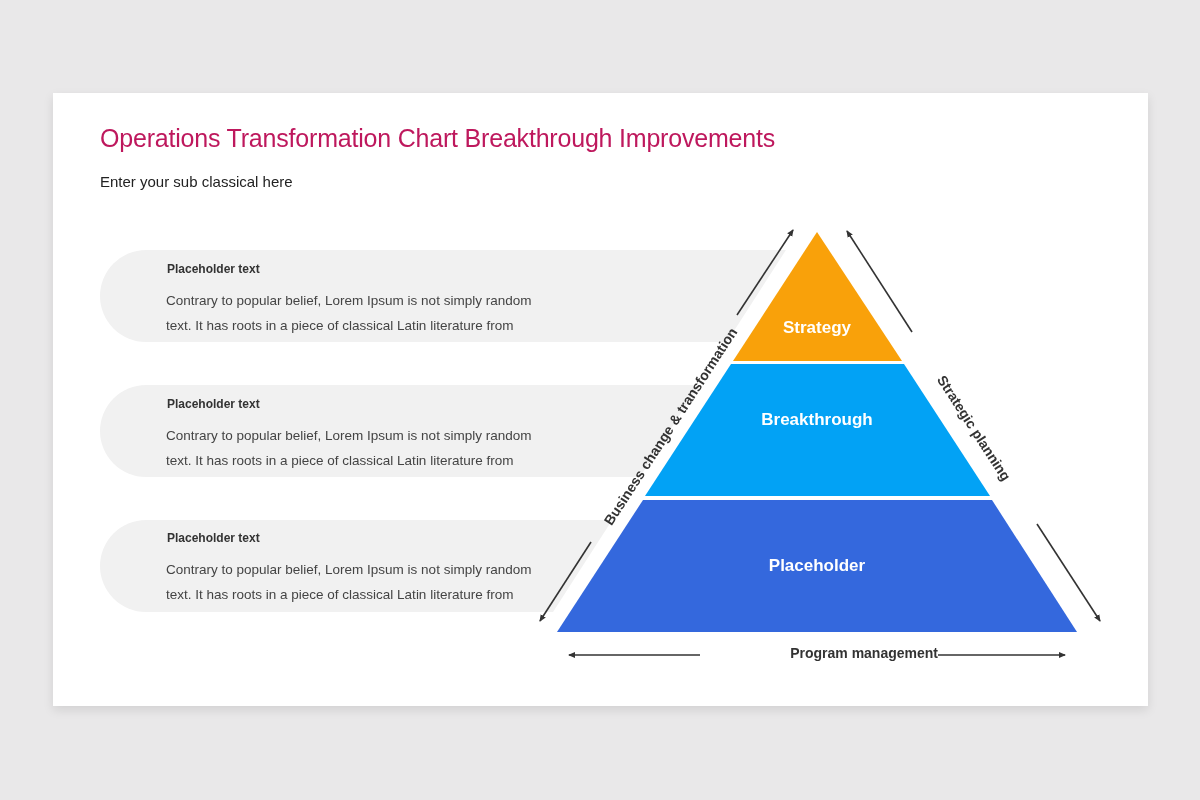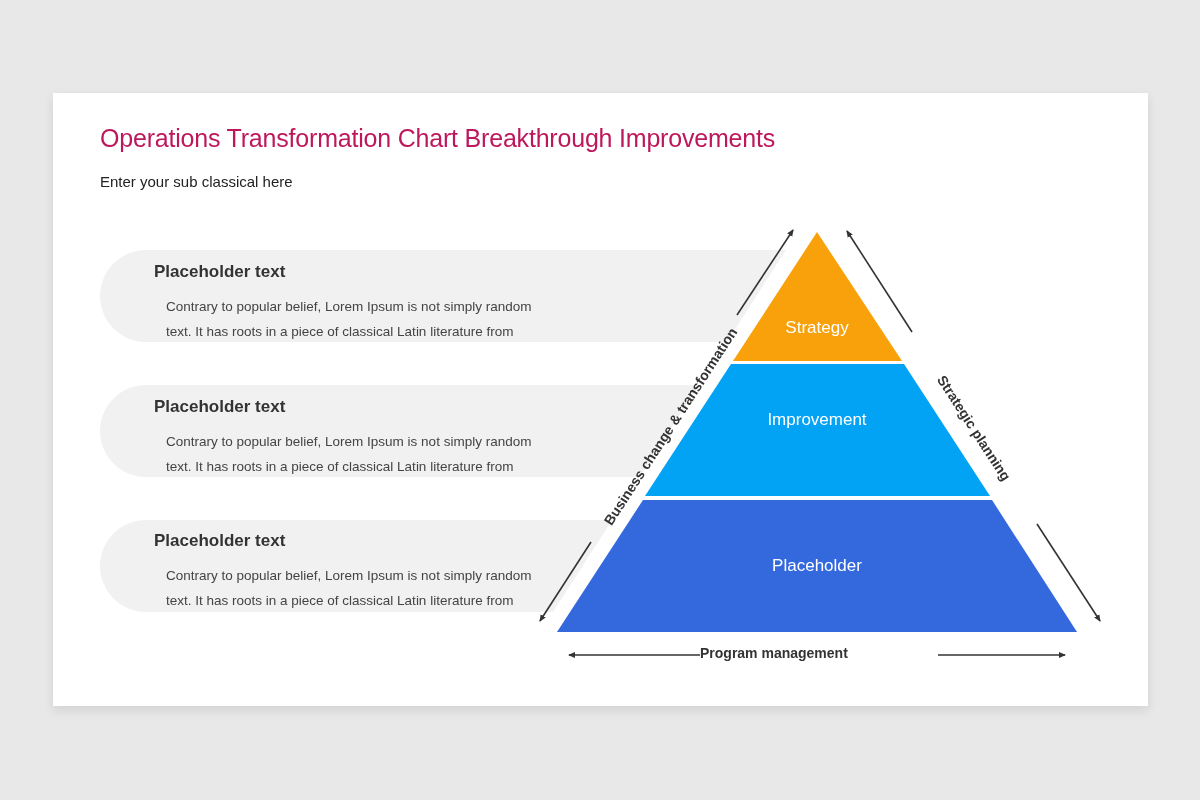--- a/index.html
+++ b/index.html
@@ -43,55 +43,55 @@
       top: 0;
       width: 1200px;
       height: 800px;
     }
     .pill-text {
       position: absolute;
       left: 154px;
       width: 400px;
     }
     .pill-heading {
-      font-size: 17px;
+      font-size: 12px;
       font-weight: bold;
       color: #333333;
-      margin: 0 0 6px 0;
+      margin: 0 0 6px 13px;
       white-space: nowrap;
     }
     .pill-body {
       font-size: 13.5px;
       line-height: 25px;
       color: #444444;
       margin: 12px;
     }
     .pill-body span { display: block; white-space: nowrap; }
     .layer-label {
       position: absolute;
       color: #ffffff;
-      font-weight: normal;
+      font-weight: bold;
       font-size: 17px;
       text-align: center;
       line-height: 22px;
     }
     .side-label {
       position: absolute;
       font-weight: bold;
       font-size: 14px;
       color: #333333;
       white-space: nowrap;
       transform-origin: center center;
     }
     .bottom-label {
       position: absolute;
       left: 700px;
       width: 238px;
       top: 645px;
-      text-align: left;
+      text-align: right;
       font-size: 14px;
       font-weight: bold;
       color: #333333;
       white-space: nowrap;
     }
   </style>
 </head>
 <body>
 
 <div class="card"></div>
@@ -146,21 +146,21 @@
   <p class="pill-body">
     <span>Contrary to popular belief, Lorem Ipsum is not simply random</span>
     <span>text. It has roots in a piece of classical Latin literature from</span>
   </p>
 </div>
 
 <div class="layer-label" style="left:737px; width:160px; top:317px;">
   <span>Strategy</span>
 </div>
 <div class="layer-label" style="left:717px; width:200px; top:409px;">
-  <div>Improvement</div>
+  <div>Breakthrough</div>
 </div>
 <div class="layer-label" style="left:717px; width:200px; top:555px;">
   <span>Placeholder</span>
 </div>
 
 <div class="side-label" style="left:555px; top:419px; width:230px; text-align:center; transform: rotate(-57deg);">Business change &amp; transformation</div>
 <div class="side-label" style="left:904px; top:420px; width:140px; text-align:center; transform: rotate(57deg);">Strategic planning</div>
 
 <div class="bottom-label">Program management</div>
 

